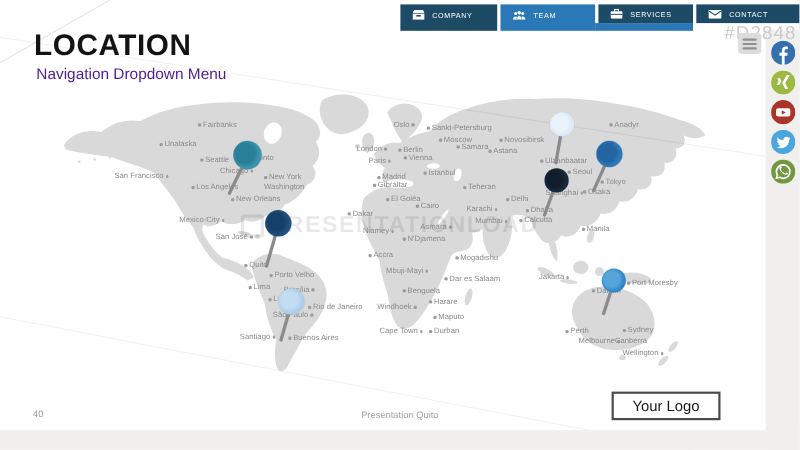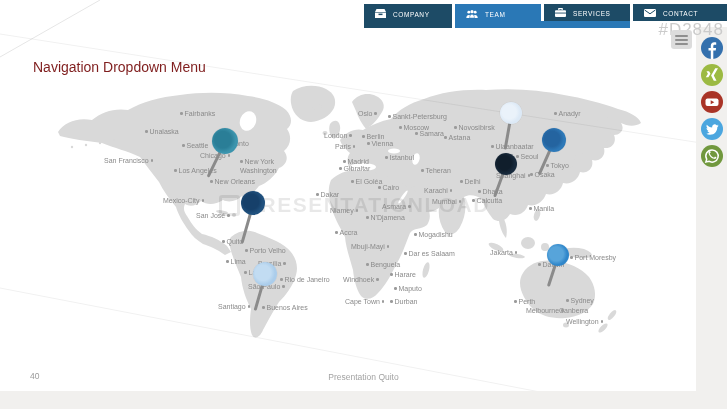--- a/index.html
+++ b/index.html
@@ -15,21 +15,21 @@
   
   #wm-lines{position:absolute;left:0;top:0;z-index:2;}
   
   .wm-text{position:absolute;left:219px;top:193px;z-index:2;display:flex;align-items:center;gap:5px;
            color:rgba(0,0,0,0.09);}
   .wm-box{width:15px;height:15px;border:3px solid rgba(0,0,0,0.09);border-radius:3px;}
   .wm-word{font-size:21px;font-weight:700;letter-spacing:1.5px;}
   
   .title{position:absolute;left:31px;top:26px;font-size:27px;font-weight:700;color:#141414;
          letter-spacing:.5px;z-index:6;}
-  .subtitle{position:absolute;left:33px;top:59px;font-size:14px;color:#7f1d1d;z-index:6;}
+  .subtitle{position:absolute;left:33px;top:59px;font-size:14px;color:#4c1d95;z-index:6;}
   
   .nav{position:absolute;left:364px;top:4px;width:363px;height:24px;z-index:7;}
   .nav .strip{position:absolute;left:177px;top:17px;width:89px;height:7px;}
   .tab{position:absolute;top:0;display:flex;align-items:center;gap:7px;padding-left:11px;box-sizing:border-box;cursor:pointer;}
   .tab .lbl{color:#fff;font-size:6.5px;letter-spacing:.6px;padding-top:1px;}
   .tab .ic{display:flex;align-items:center;}
   .tab.tall{height:24px;padding-bottom:5px;}
   .tab.short{height:17px;}
   .code{position:absolute;right:3px;top:20px;font-size:17px;color:#cbcbcb;letter-spacing:1px;z-index:8;}
   
@@ -138,20 +138,21 @@
   </svg>
 
   <div class="wm-text">
     <span class="wm-box"></span>
     <span class="wm-word">PRESENTATIONLOAD</span>
   </div>
 
   <div class="rail-right"></div>
   <div class="rail-bottom"></div>
 
+  <div class="title">LOCATION</div>
   <div class="subtitle">Navigation Dropdown Menu</div>
 
   <nav class="nav">
     <div class="strip" id="nav-strip" style="background: rgb(42, 120, 182);"></div>
     <div id="nav-tabs">
         <div class="tab tall" style="left: 0px; width: 88px; background: rgb(29, 75, 102);">
           <span class="ic">
             <svg width="11" height="9" viewBox="0 0 11 9">
               <path d="M1.5 0h8L11 3H0Z" fill="#fff"></path>
               <rect x="0" y="3.6" width="11" height="5.4" fill="#fff"></rect>
@@ -524,14 +525,17 @@
       <div class="pin-needle" style="left: 552.5px; top: 140px; height: 38px; transform: rotate(24deg);"></div>
       <div class="pin-head" style="left: 542px; top: 128px; width: 24px; height: 24px; background: radial-gradient(circle at 42% 45%, rgb(36, 100, 160) 0px, rgb(36, 100, 160) 40%, rgb(46, 121, 184) 62%);"></div>
       <div class="pin-needle" style="left: 504.5px; top: 164px; height: 35px; transform: rotate(20deg);"></div>
       <div class="pin-head" style="left: 495px; top: 153px; width: 22px; height: 22px; background: radial-gradient(circle at 42% 45%, rgb(16, 30, 44) 0px, rgb(16, 30, 44) 40%, rgb(24, 42, 60) 62%);"></div>
       <div class="pin-needle" style="left: 556.5px; top: 255px; height: 33px; transform: rotate(18deg);"></div>
       <div class="pin-head" style="left: 547px; top: 244px; width: 22px; height: 22px; background: radial-gradient(circle at 42% 45%, rgb(87, 164, 218) 0px, rgb(87, 164, 218) 40%, rgb(47, 134, 202) 62%);"></div>
     </div>
 
   <div class="page-num">40</div>
   <div class="pres-title">Presentation Quito</div>
+  <div class="logo-box">
+    <span>Your Logo</span>
+  </div>
 
 </div>
 
 </body></html>

